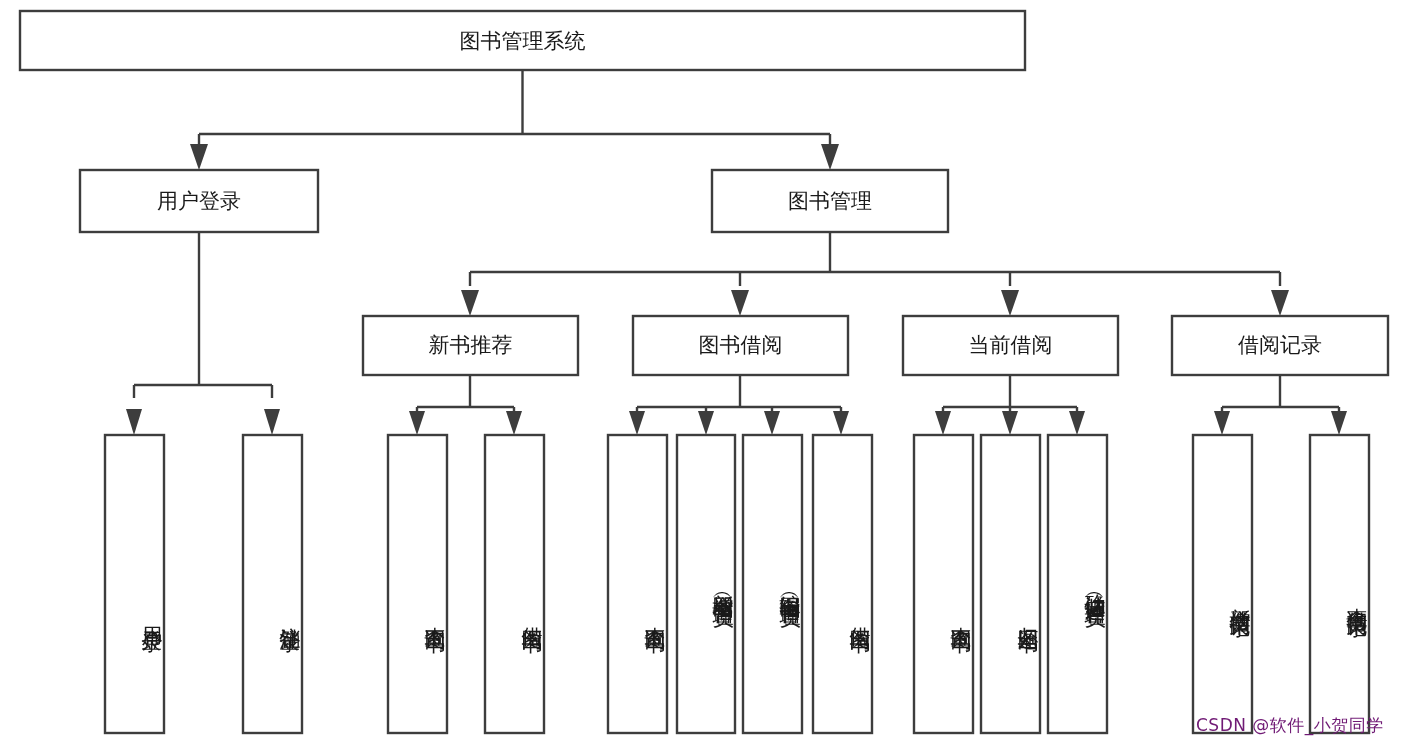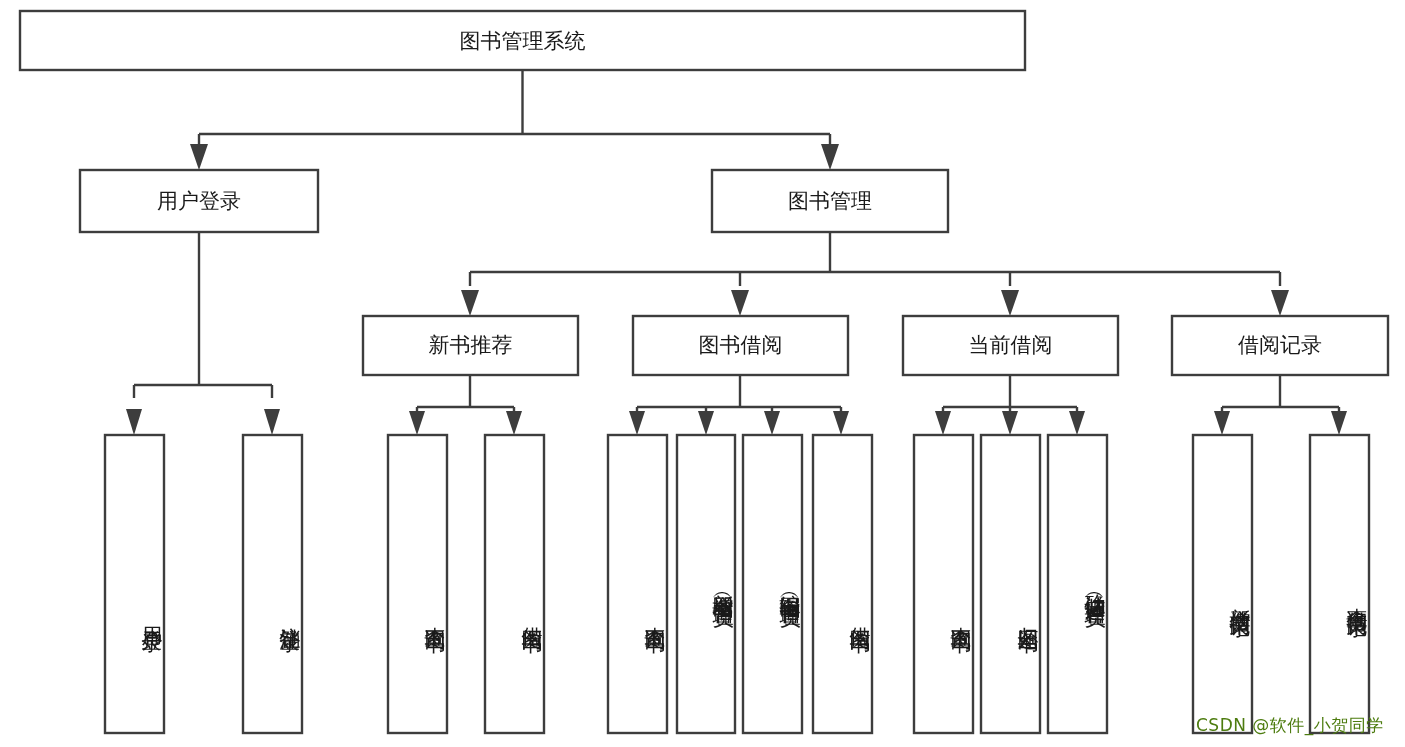--- a/index.html
+++ b/index.html
@@ -60,21 +60,21 @@
     align-items: flex-start;
     justify-content: center;
     text-align: left;
     white-space: normal;
     pointer-events: none;
   }
   .watermark {
     position: absolute;
     font-family: "DejaVu Sans", "Liberation Sans", sans-serif;
     font-size: 17px;
-    color: #4d7c0f;
+    color: #701a75;
     white-space: nowrap;
     letter-spacing: 0.5px;
   }
 </style>
 </head>
 <body>
 
 <div id="diagram-root">
 
   <svg class="flow" viewBox="0 0 1405 747">

